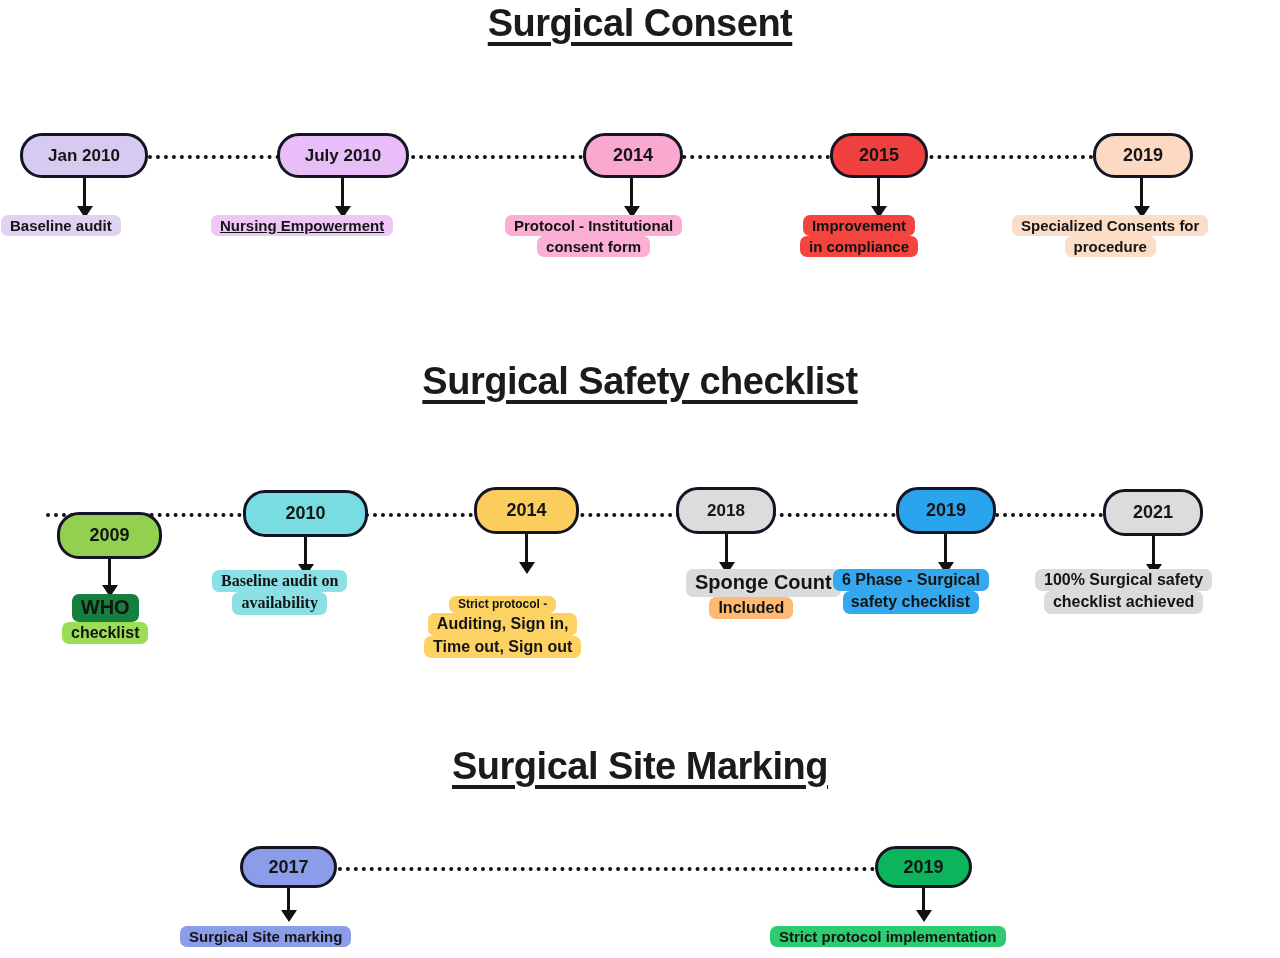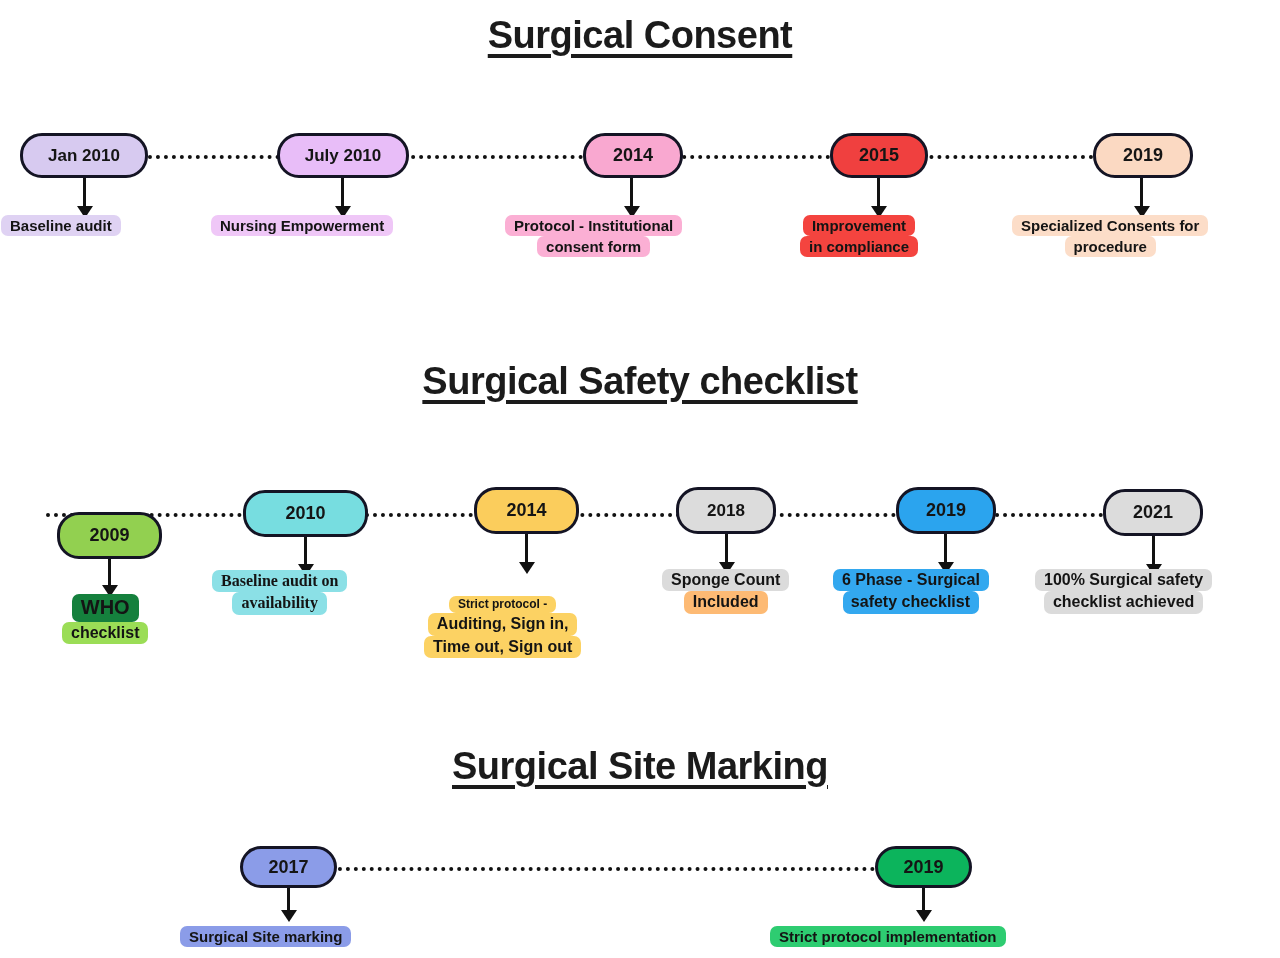--- a/index.html
+++ b/index.html
@@ -71,32 +71,32 @@
     padding:1px 9px;
     line-height:1.28;
     white-space:nowrap;
   }
 </style>
 </head>
 <body>
 
 <div id="root">
     <div class="section" style="top: 0px;">
-      <div class="section-title" style="position: absolute; left: 0px; width: 1280px; top: 14px;">Surgical Consent</div>
+      <div class="section-title" style="position: absolute; left: 0px; width: 1280px; top: 2px;">Surgical Consent</div>
       <div class="dotline" style="left: 140px; width: 1010px; top: 155px;"></div>
       <div class="node" style="left: 20px; top: 133px; width: 128px; height: 45px; background: rgb(215, 202, 240); font-size: 17px;">Jan 2010</div>
       <div class="stem" style="left: 83px; top: 178px; height: 28px;"></div>
       <div class="arrowhead" style="left: 76.5px; top: 206px;"></div>
       <div class="label" style="left: 1px; top: 215px;">
         <span class="ln" style="background: rgb(223, 210, 243); font-size: 15px;">Baseline audit</span>
       </div>
       <div class="node" style="left: 277px; top: 133px; width: 132px; height: 45px; background: rgb(232, 189, 248); font-size: 17px;">July 2010</div>
       <div class="stem" style="left: 341px; top: 178px; height: 28px;"></div>
       <div class="arrowhead" style="left: 334.5px; top: 206px;"></div>
-      <div class="label" style="left: 211px; top: 215px;">
+      <div class="label" style="left: 211px; top: 215px; text-decoration: underline;">
         <span class="ln" style="background: rgb(239, 199, 247); font-size: 15px;">Nursing Empowerment</span>
       </div>
       <div class="node" style="left: 583px; top: 133px; width: 100px; height: 45px; background: rgb(249, 168, 208); font-size: 18px;">2014</div>
       <div class="stem" style="left: 630px; top: 178px; height: 28px;"></div>
       <div class="arrowhead" style="left: 623.5px; top: 206px;"></div>
       <div class="label" style="left: 505px; top: 215px;">
         <span class="ln" style="background: rgb(251, 175, 212); font-size: 15px;">Protocol - Institutional</span>
         <span class="ln" style="background: rgb(251, 175, 212); font-size: 15px;">consent form</span>
       </div>
       <div class="node" style="left: 830px; top: 133px; width: 98px; height: 45px; background: rgb(240, 64, 63); font-size: 18px;">2015</div>
@@ -136,21 +136,21 @@
       <div class="arrowhead" style="left: 518.5px; top: 562px;"></div>
       <div class="label" style="left: 424px; top: 569px;">
         <span class="ln" style="background: rgb(252, 210, 99); font-size: 12px; margin-top: 27px;">Strict protocol -</span>
         <span class="ln" style="background: rgb(252, 210, 99); font-size: 16px;">Auditing, Sign in,</span>
         <span class="ln" style="background: rgb(252, 210, 99); font-size: 16px;">Time out, Sign out</span>
       </div>
       <div class="node" style="left: 676px; top: 487px; width: 100px; height: 47px; background: rgb(220, 220, 220); font-size: 17px;">2018</div>
       <div class="stem" style="left: 725px; top: 534px; height: 28px;"></div>
       <div class="arrowhead" style="left: 718.5px; top: 562px;"></div>
       <div class="label" style="left: 662px; top: 569px;">
-        <span class="ln" style="background: rgb(219, 219, 219); font-size: 16px;">Sponge Count</span>
+        <span class="ln" style="background: rgb(219, 219, 219); font-size: 20px; margin-left: 24px;">Sponge Count</span>
         <span class="ln" style="background: #fdba74; font-size: 16px;">Included</span>
       </div>
       <div class="node" style="left: 896px; top: 487px; width: 100px; height: 47px; background: rgb(43, 164, 238); font-size: 18px;">2019</div>
       <div class="stem" style="left: 944px; top: 534px; height: 28px;"></div>
       <div class="arrowhead" style="left: 937.5px; top: 562px;"></div>
       <div class="label" style="left: 833px; top: 569px;">
         <span class="ln" style="background: rgb(51, 168, 239); font-size: 16px;">6 Phase - Surgical</span>
         <span class="ln" style="background: rgb(51, 168, 239); font-size: 16px; padding-left: 8px;">safety checklist</span>
       </div>
       <div class="node" style="left: 1103px; top: 489px; width: 100px; height: 47px; background: rgb(220, 220, 220); font-size: 18px;">2021</div>

